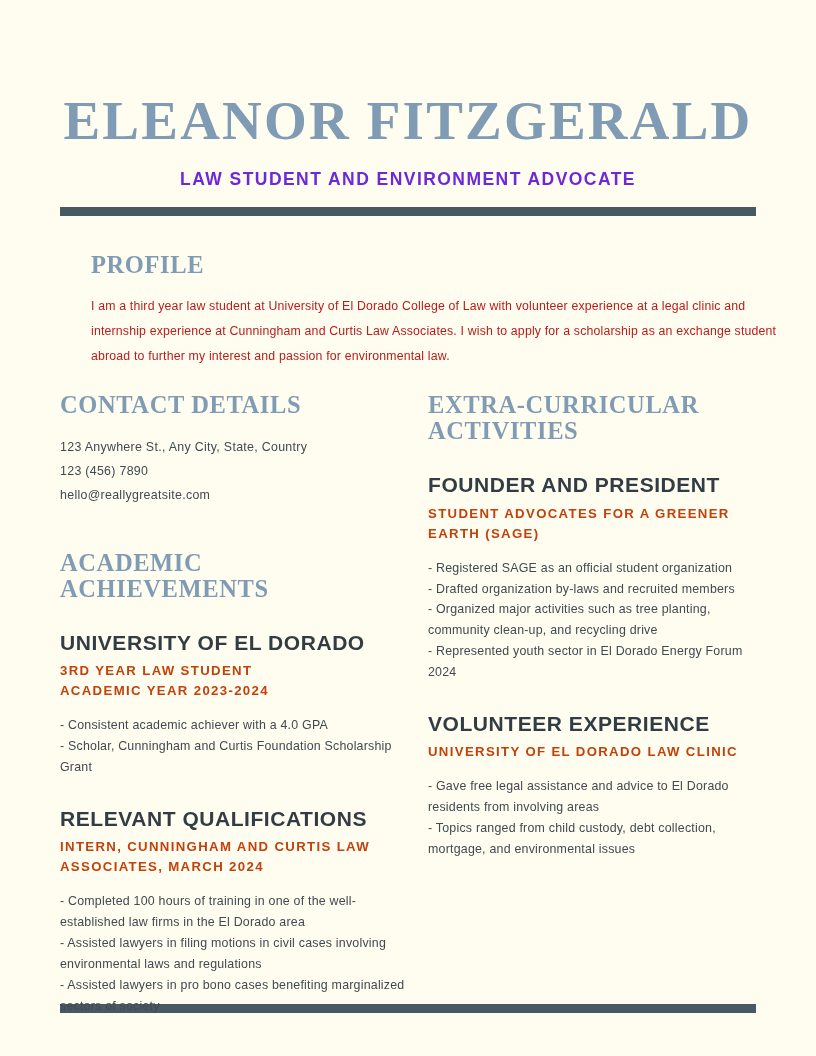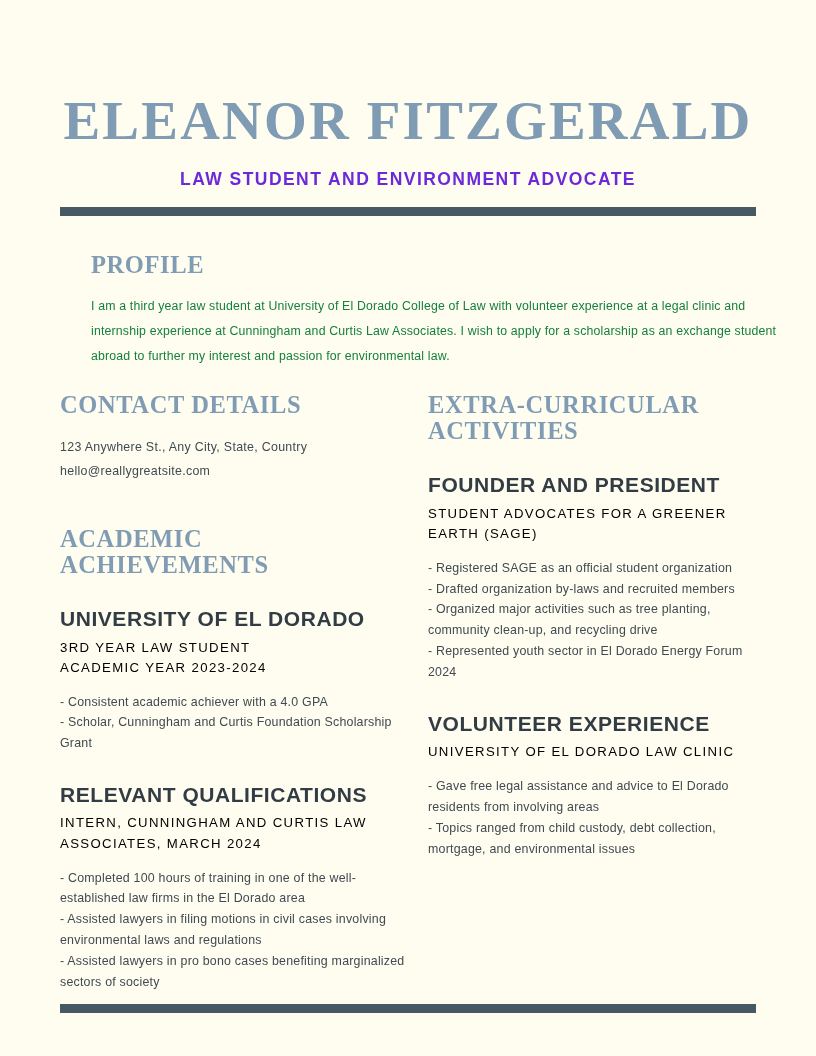--- a/index.html
+++ b/index.html
@@ -78,21 +78,21 @@
     position: absolute;
     left: 55px;
     top: 0;
     width: 690px;
     margin-left: 36px;
   }
   .profile-text {
     margin: 16px 0 0 0;
     font-size: 12.3px;
     line-height: 2.02;
-    color: #15803d;
+    color: #b91c1c;
     letter-spacing: 0.18px;
   }
 
   .columns {
     position: absolute;
     top: 140px;
     left: 0;
     width: 816px;
   }
   .col-left {
@@ -127,22 +127,23 @@
     font-weight: 700;
     color: #323c44;
     letter-spacing: 0.55px;
     margin: 0;
     line-height: 1.3;
   }
   .org-line {
     margin: 5px 0 0 0;
     font-size: 13.2px;
     line-height: 1.52;
-    color: #000000;
+    color: #c2410c;
     letter-spacing: 1.35px;
+    font-weight: bold;
   }
   .bullets {
     margin: 14px 0 0 0;
     padding: 0;
     list-style: none;
   }
   .bullets li {
     font-size: 12.4px;
     line-height: 1.68;
     color: #3f4a52;
@@ -174,20 +175,21 @@
     </div>
 
     <div class="columns">
 
       <div class="col-left">
 
         <div class="block">
           <div class="section-heading">CONTACT DETAILS</div>
           <ul class="contact-list">
             <li>123 Anywhere St., Any City, State, Country</li>
+            <li>123 (456) 7890</li>
             <li>hello@reallygreatsite.com</li>
           </ul>
         </div>
 
         <div class="gap-lg"></div>
 
         <div class="block">
           <div class="section-heading">ACADEMIC ACHIEVEMENTS</div>
           <div class="gap-md"></div>
           <div class="sub-heading">UNIVERSITY OF EL DORADO</div>

